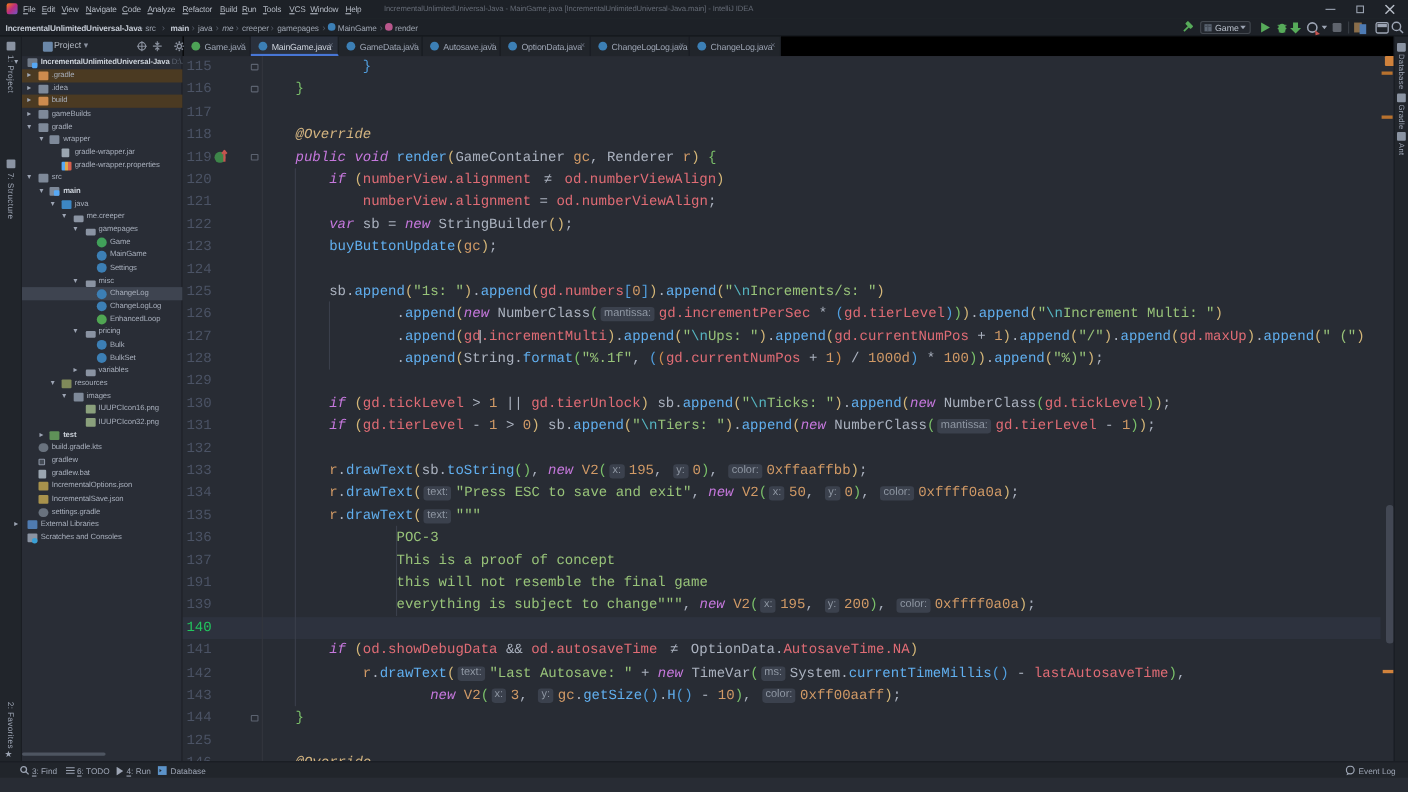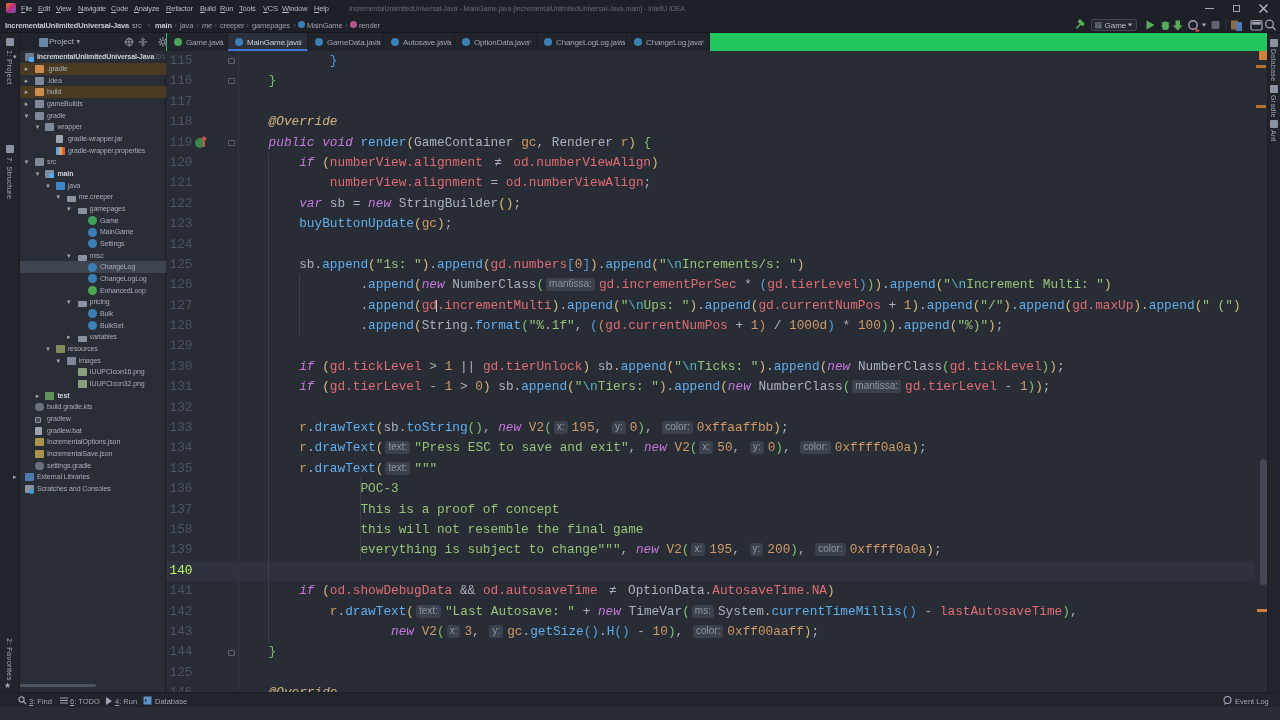--- a/index.html
+++ b/index.html
@@ -8,21 +8,21 @@
 #titlebar{left:0;top:0;width:1280px;height:17px;background:#1d2127}
 .mi{position:absolute;top:4px;font-size:7.5px;letter-spacing:-0.2px;color:#b3b9c3}
 .mi u{text-decoration:underline}
 #wtitle{position:absolute;left:349px;top:4.5px;font-size:7px;letter-spacing:-0.1px;color:#646a75}
 #logo{position:absolute;left:6px;top:3px;width:10px;height:10px;border-radius:2px;background:linear-gradient(135deg,#f97a12,#b92d82 50%,#7256c2)}
 #crumbs{left:0;top:17px;width:1280px;height:16px;background:#1d2127;border-bottom:1px solid #15181d}
 .bct{position:absolute;top:4px;font-size:7.5px;letter-spacing:-0.15px;color:#9aa1ad}
 .bcs{position:absolute;top:2.5px;font-size:9px;color:#575e6a}
 .bci{position:absolute;top:4px;width:7px;height:7px;border-radius:50%}
 
-#row3{left:0;top:33px;width:1280px;height:18px;background:#22c55e}
+#row3{left:0;top:33px;width:1280px;height:18px;background:#000000}
 #phead{position:absolute;left:20px;top:0;width:146px;height:18px;background:#21252b}
 #pht{position:absolute;left:29px;top:4px;font-size:8px;color:#b3b9c3}
 .phi{position:absolute;top:4px;color:#8a919e;font-size:9px;line-height:9px}
 
 .tab{position:absolute;top:0;height:18px;background:#21252b;border-right:1px solid #1a1d23}
 .tab.act{background:#2a303c;border-bottom:2.5px solid #4876d6}
 .tbt{position:absolute;left:19px;top:4.5px;font-size:8px;letter-spacing:-0.15px;color:#9da5b4;white-space:nowrap}
 .tab.act .tbt{color:#ced4dd}
 .tic2{position:absolute;left:7px;top:4.5px;width:8px;height:8px;border-radius:50%}
 .tx{position:absolute;right:4px;top:4px;font-size:8px;color:#6b7280}
@@ -38,21 +38,21 @@
 .ti{position:absolute;left:0;top:0.5px;width:9px;height:8px;border-radius:1px}
 .tib{position:absolute;left:4px;top:4px;width:5px;height:5px;border-radius:1px}
 .tic{position:absolute;left:0;top:0;width:9px;height:9px;border-radius:50%}
 .tt{position:absolute;top:0;font-size:7px;letter-spacing:-0.1px;color:#a7aebb;line-height:11.7px;white-space:nowrap}
 #hscroll{position:absolute;left:0;top:633px;width:76px;height:3px;background:#4e5561;border-radius:2px}
 
 #editor{left:166px;top:51px;width:1114px;height:641px;background:#282c34;overflow:hidden}
 #caretline{position:absolute;left:0;top:510.0px;width:1089px;height:20.4px;background:#2d323e}
 #gutter{position:absolute;left:3.5px;top:0;width:71px}
 .gl{height:20.4px;font:12.75px "Liberation Mono",monospace;line-height:20.4px;color:#4b5365}
-.gl.cur{color:#bef264}
+.gl.cur{color:#22c55e}
 #code{position:absolute;left:72px;top:0;white-space:pre;font:12.75px "Liberation Mono",monospace}
 .cl{height:20.4px;line-height:20.4px;color:#abb2bf}
 .w{color:#abb2bf}
 .k{color:#c678dd;font-style:italic}
 .m{color:#61afef}
 .f{color:#e06c75}
 .s{color:#98c379}
 .e{color:#56b6c2}
 .n{color:#d19a66}
 .a{color:#d3b480;font-style:italic}
@@ -497,21 +497,21 @@
         <div class="gl">128</div>
         <div class="gl">129</div>
         <div class="gl">130</div>
         <div class="gl">131</div>
         <div class="gl">132</div>
         <div class="gl">133</div>
         <div class="gl">134</div>
         <div class="gl">135</div>
         <div class="gl">136</div>
         <div class="gl">137</div>
-        <div class="gl">158</div>
+        <div class="gl">191</div>
         <div class="gl">139</div>
         <div class="gl cur">140</div>
         <div class="gl">141</div>
         <div class="gl">142</div>
         <div class="gl">143</div>
         <div class="gl">144</div>
         <div class="gl">125</div>
         <div class="gl">146</div>
       </div>
    <div id="code"><div class="cl">            <span class="p3">}</span></div><div class="cl">    <span class="p2">}</span></div><div class="cl"></div><div class="cl">    <span class="a">@Override</span></div><div class="cl">    <span class="k">public</span> <span class="k">void</span> <span class="m">render</span><span class="p1">(</span><span class="w">GameContainer </span><span class="n">gc</span><span class="w">, Renderer </span><span class="n">r</span><span class="p1">)</span> <span class="p2">{</span></div><div class="cl">        <span class="k">if</span> <span class="p1">(</span><span class="f">numberView.alignment</span> <span class="lg">≠</span> <span class="f">od.numberViewAlign</span><span class="p1">)</span></div><div class="cl">            <span class="f">numberView.alignment</span><span class="w"> = </span><span class="f">od.numberViewAlign</span><span class="w">;</span></div><div class="cl">        <span class="k">var</span><span class="w"> sb = </span><span class="k">new</span><span class="w"> StringBuilder</span><span class="p1">()</span><span class="w">;</span></div><div class="cl">        <span class="m">buyButtonUpdate</span><span class="p1">(</span><span class="n">gc</span><span class="p1">)</span><span class="w">;</span></div><div class="cl"></div><div class="cl">        <span class="w">sb.</span><span class="m">append</span><span class="p1">(</span><span class="s">"1s: "</span><span class="p1">)</span><span class="w">.</span><span class="m">append</span><span class="p1">(</span><span class="f">gd.numbers</span><span class="p3">[</span><span class="n">0</span><span class="p3">]</span><span class="p1">)</span><span class="w">.</span><span class="m">append</span><span class="p1">(</span><span class="s">"</span><span class="e">\n</span><span class="s">Increments/s: "</span><span class="p1">)</span></div><div class="cl">                <span class="w">.</span><span class="m">append</span><span class="p1">(</span><span class="k">new</span> <span class="w">NumberClass</span><span class="p2">(</span><span class="h">mantissa:</span><span class="f">gd.incrementPerSec</span><span class="w"> * </span><span class="p3">(</span><span class="f">gd.tierLevel</span><span class="p3">)</span><span class="p2">)</span><span class="p1">)</span><span class="w">.</span><span class="m">append</span><span class="p1">(</span><span class="s">"</span><span class="e">\n</span><span class="s">Increment Multi: "</span><span class="p1">)</span></div><div class="cl">                <span class="w">.</span><span class="m">append</span><span class="p1">(</span><span class="f">gd.incrementMulti</span><span class="p1">)</span><span class="w">.</span><span class="m">append</span><span class="p1">(</span><span class="s">"</span><span class="e">\n</span><span class="s">Ups: "</span><span class="p1">)</span><span class="w">.</span><span class="m">append</span><span class="p1">(</span><span class="f">gd.currentNumPos</span><span class="w"> + </span><span class="n">1</span><span class="p1">)</span><span class="w">.</span><span class="m">append</span><span class="p1">(</span><span class="s">"/"</span><span class="p1">)</span><span class="w">.</span><span class="m">append</span><span class="p1">(</span><span class="f">gd.maxUp</span><span class="p1">)</span><span class="w">.</span><span class="m">append</span><span class="p1">(</span><span class="s">" ("</span><span class="p1">)</span></div><div class="cl">                <span class="w">.</span><span class="m">append</span><span class="p1">(</span><span class="w">String.</span><span class="m">format</span><span class="p2">(</span><span class="s">"%.1f"</span><span class="w">, </span><span class="p3">(</span><span class="p4">(</span><span class="f">gd.currentNumPos</span><span class="w"> + </span><span class="n">1</span><span class="p4">)</span><span class="w"> / </span><span class="n">1000d</span><span class="p3">)</span><span class="w"> * </span><span class="n">100</span><span class="p2">)</span><span class="p1">)</span><span class="w">.</span><span class="m">append</span><span class="p1">(</span><span class="s">"%)"</span><span class="p1">)</span><span class="w">;</span></div><div class="cl"></div><div class="cl">        <span class="k">if</span> <span class="p1">(</span><span class="f">gd.tickLevel</span><span class="w"> &gt; </span><span class="n">1</span><span class="w"> || </span><span class="f">gd.tierUnlock</span><span class="p1">)</span><span class="w"> sb.</span><span class="m">append</span><span class="p1">(</span><span class="s">"</span><span class="e">\n</span><span class="s">Ticks: "</span><span class="p1">)</span><span class="w">.</span><span class="m">append</span><span class="p1">(</span><span class="k">new</span><span class="w"> NumberClass</span><span class="p2">(</span><span class="f">gd.tickLevel</span><span class="p2">)</span><span class="p1">)</span><span class="w">;</span></div><div class="cl">        <span class="k">if</span> <span class="p1">(</span><span class="f">gd.tierLevel</span><span class="w"> - </span><span class="n">1</span><span class="w"> &gt; </span><span class="n">0</span><span class="p1">)</span><span class="w"> sb.</span><span class="m">append</span><span class="p1">(</span><span class="s">"</span><span class="e">\n</span><span class="s">Tiers: "</span><span class="p1">)</span><span class="w">.</span><span class="m">append</span><span class="p1">(</span><span class="k">new</span><span class="w"> NumberClass</span><span class="p2">(</span><span class="h">mantissa:</span><span class="f">gd.tierLevel</span><span class="w"> - </span><span class="n">1</span><span class="p2">)</span><span class="p1">)</span><span class="w">;</span></div><div class="cl"></div><div class="cl">        <span class="n">r</span><span class="w">.</span><span class="m">drawText</span><span class="p1">(</span><span class="w">sb.</span><span class="m">toString</span><span class="p2">()</span><span class="w">, </span><span class="k">new</span> <span class="n">V2</span><span class="p2">(</span><span class="h">x:</span><span class="n">195</span><span class="w">, </span><span class="h">y:</span><span class="n">0</span><span class="p2">)</span><span class="w">, </span><span class="h">color:</span><span class="n">0xffaaffbb</span><span class="p1">)</span><span class="w">;</span></div><div class="cl">        <span class="n">r</span><span class="w">.</span><span class="m">drawText</span><span class="p1">(</span><span class="h">text:</span><span class="s">"Press ESC to save and exit"</span><span class="w">, </span><span class="k">new</span> <span class="n">V2</span><span class="p2">(</span><span class="h">x:</span><span class="n">50</span><span class="w">, </span><span class="h">y:</span><span class="n">0</span><span class="p2">)</span><span class="w">, </span><span class="h">color:</span><span class="n">0xffff0a0a</span><span class="p1">)</span><span class="w">;</span></div><div class="cl">        <span class="n">r</span><span class="w">.</span><span class="m">drawText</span><span class="p1">(</span><span class="h">text:</span><span class="s">"""</span></div><div class="cl">                <span class="s">POC-3</span></div><div class="cl">                <span class="s">This is a proof of concept</span></div><div class="cl">                <span class="s">this will not resemble the final game</span></div><div class="cl">                <span class="s">everything is subject to change"""</span><span class="w">, </span><span class="k">new</span> <span class="n">V2</span><span class="p2">(</span><span class="h">x:</span><span class="n">195</span><span class="w">, </span><span class="h">y:</span><span class="n">200</span><span class="p2">)</span><span class="w">, </span><span class="h">color:</span><span class="n">0xffff0a0a</span><span class="p1">)</span><span class="w">;</span></div><div class="cl"></div><div class="cl">        <span class="k">if</span> <span class="p1">(</span><span class="f">od.showDebugData</span><span class="w"> &amp;&amp; </span><span class="f">od.autosaveTime</span> <span class="lg">≠</span> <span class="w">OptionData.</span><span class="f">AutosaveTime.NA</span><span class="p1">)</span></div><div class="cl">            <span class="n">r</span><span class="w">.</span><span class="m">drawText</span><span class="p1">(</span><span class="h">text:</span><span class="s">"Last Autosave: "</span><span class="w"> + </span><span class="k">new</span><span class="w"> TimeVar</span><span class="p2">(</span><span class="h">ms:</span><span class="w">System.</span><span class="m">currentTimeMillis</span><span class="p3">()</span><span class="w"> - </span><span class="f">lastAutosaveTime</span><span class="p2">)</span><span class="w">,</span></div><div class="cl">                    <span class="k">new</span> <span class="n">V2</span><span class="p2">(</span><span class="h">x:</span><span class="n">3</span><span class="w">, </span><span class="h">y:</span><span class="n">gc</span><span class="w">.</span><span class="m">getSize</span><span class="p3">()</span><span class="w">.</span><span class="m">H</span><span class="p3">()</span><span class="w"> - </span><span class="n">10</span><span class="p2">)</span><span class="w">, </span><span class="h">color:</span><span class="n">0xff00aaff</span><span class="p1">)</span><span class="w">;</span></div><div class="cl">    <span class="p2">}</span></div><div class="cl"></div><div class="cl">    <span class="a">@Override</span></div></div>

